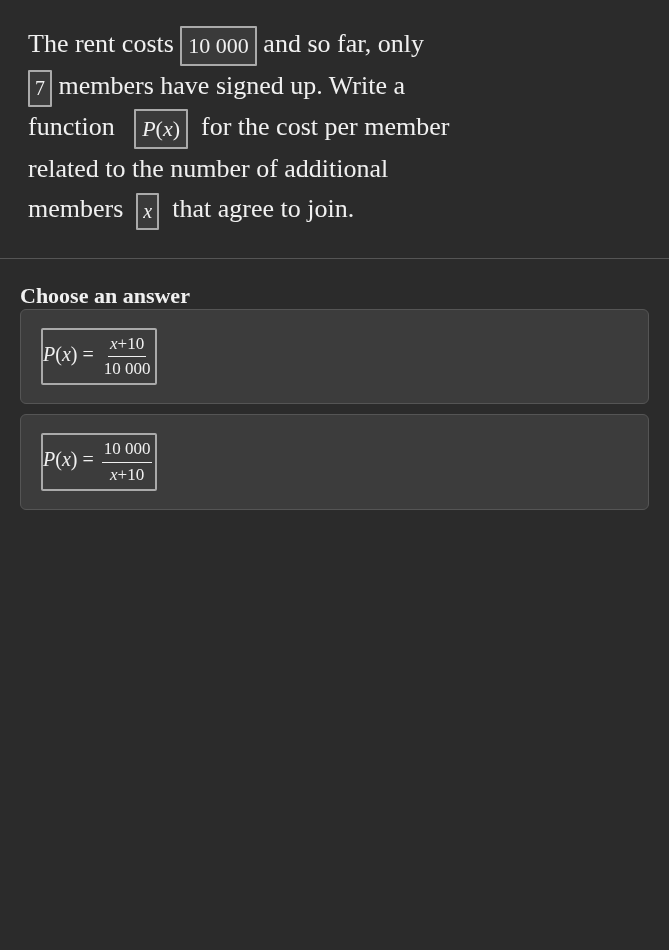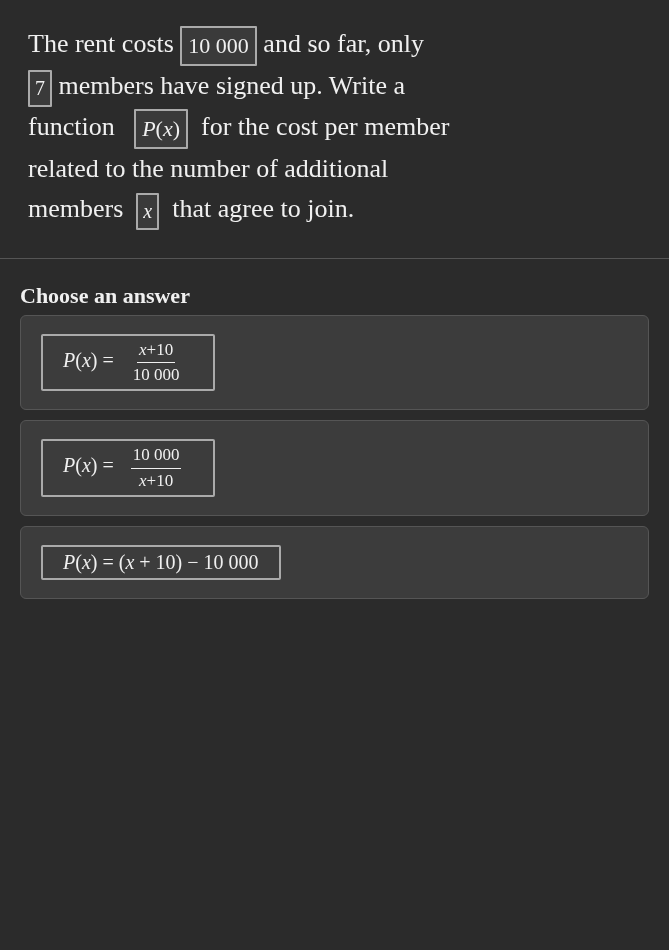--- a/index.html
+++ b/index.html
@@ -55,21 +55,21 @@
 
     .choose-section {
       padding: 24px 20px 16px 20px;
     }
 
     .choose-label {
       font-size: 22px;
       font-weight: bold;
       color: #f0f0f0;
       font-family: Georgia, serif;
-      margin-bottom: 6px;
+      margin-bottom: 0;
     }
 
     .answer-options {
       display: flex;
       flex-direction: column;
       gap: 10px;
     }
 
     .answer-option {
       background-color: #3c3c3c;
@@ -83,31 +83,31 @@
 
     .math-content {
       font-family: Georgia, 'Times New Roman', serif;
       font-size: 20px;
       color: #f0f0f0;
     }
 
     .math-box {
       display: inline-block;
       border: 2px solid #aaa;
-      padding: 4px 20px;
+      padding: 4px 0;
       border-radius: 2px;
       background-color: #3c3c3c;
     }
 
     .math-fraction {
       display: inline-flex;
       flex-direction: column;
       align-items: center;
       vertical-align: middle;
-      margin: 0 12px;
+      margin: 0 3px;
     }
 
     .math-fraction .numerator {
       border-bottom: 1.5px solid #f0f0f0;
       padding: 0 2px 2px 2px;
       font-size: 17px;
       line-height: 1.2;
     }
 
     .math-fraction .denominator {
@@ -167,22 +167,15 @@
           <span class="math-italic">P</span>(<span class="math-italic">x</span>) =
           <span class="math-fraction">
             <span class="numerator">10 000</span>
             <span class="denominator"><span class="math-italic">x</span>+10</span>
           </span>
         </span>
       </div>
     </div>
 
 
-    <div class="answer-option">
-      <div class="math-content">
-        <span class="math-box">
-          <span class="math-italic">P</span>(<span class="math-italic">x</span>) = (<span class="math-italic">x</span> + 10) − 10 000
-        </span>
-      </div>
-    </div>
 
   </div>
 </div>
 
 </body></html>

